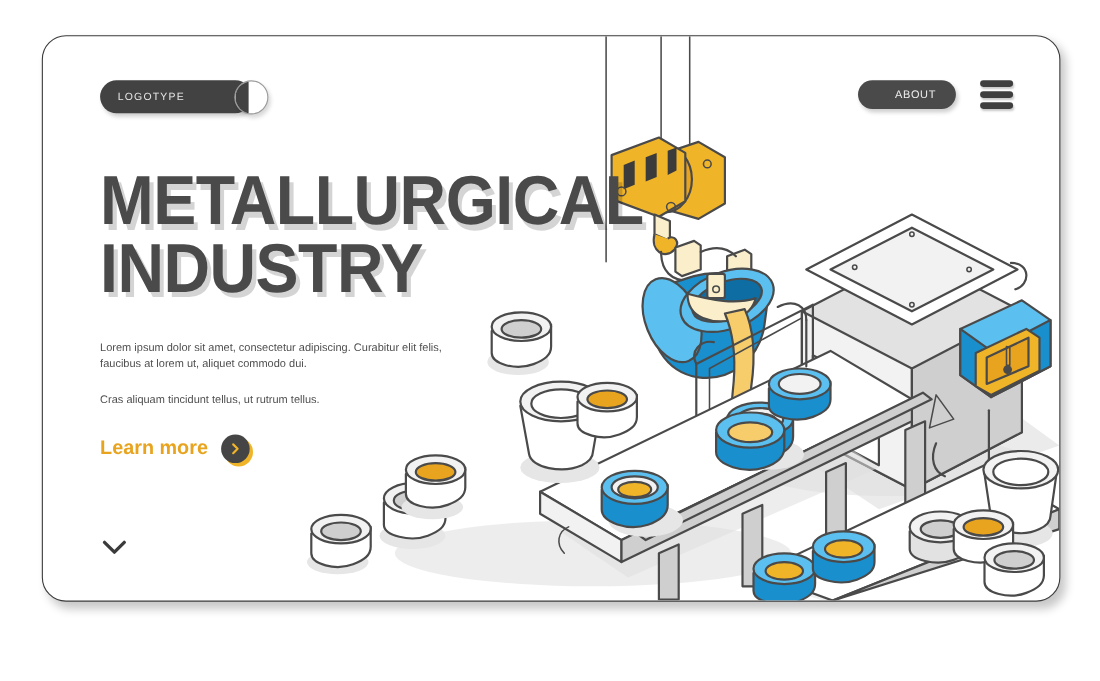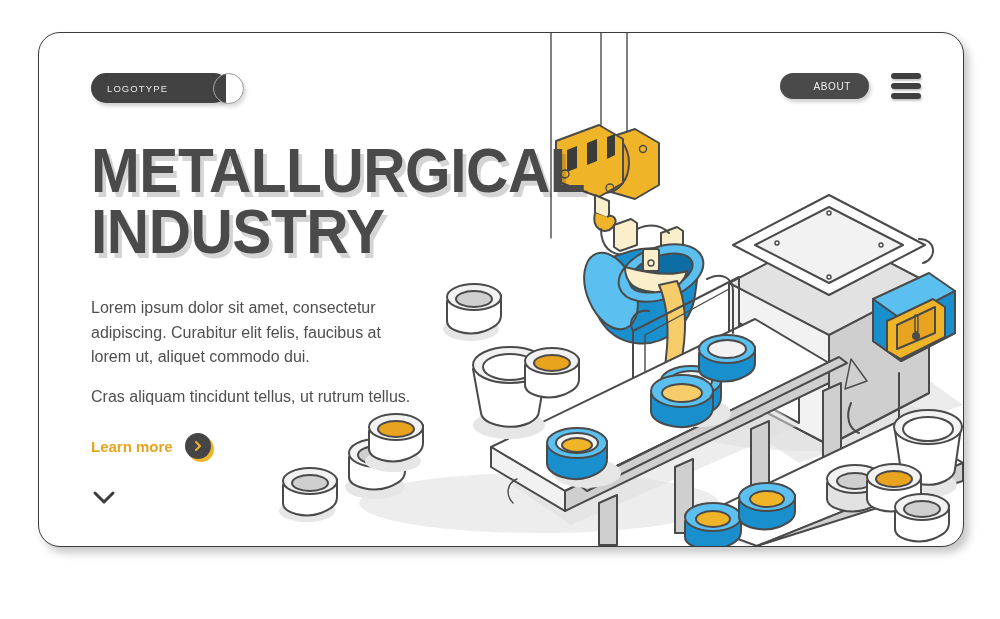--- a/index.html
+++ b/index.html
@@ -123,21 +123,21 @@
     height: 6px;
     background: #3f3f3f;
     border-radius: 3px;
     box-shadow: 1px 2px 2px rgba(0,0,0,0.22);
   }
 
   
   #hero {
     position: absolute;
     left: 52px;
-    top: 107px;
+    top: 120px;
     width: 380px;
     z-index: 30;
   }
   .headline {
     font-family: "Liberation Sans Narrow", "Liberation Sans", sans-serif;
     font-weight: bold;
     font-size: 63px;
     line-height: 0.97;
     color: #4a4a4a;
     letter-spacing: -0.5px;
@@ -147,36 +147,36 @@
     margin: 0;
   }
   .headline .l2 { display: block; }
 
   #paragraphs {
     margin-top: 34px;
     width: 330px;
   }
   #paragraphs p {
     margin: 0 0 16px 0;
-    font-size: 16px;
+    font-size: 10px;
     line-height: 1.52;
     color: #4f4f4f;
   }
   #paragraphs p:last-child { margin-bottom: 0; }
 
   #learn-more {
     margin-top: 24px;
     display: inline-flex;
     align-items: center;
     gap: 12px;
     cursor: pointer;
   }
   #learn-more .lm-label {
     color: #e8a41e;
-    font-size: 15px;
+    font-size: 18px;
     font-weight: bold;
   }
   #lm-arrow {
     position: relative;
     width: 26px;
     height: 26px;
   }
   #lm-arrow .halo {
     position: absolute;
     left: 3px; top: 3px;

